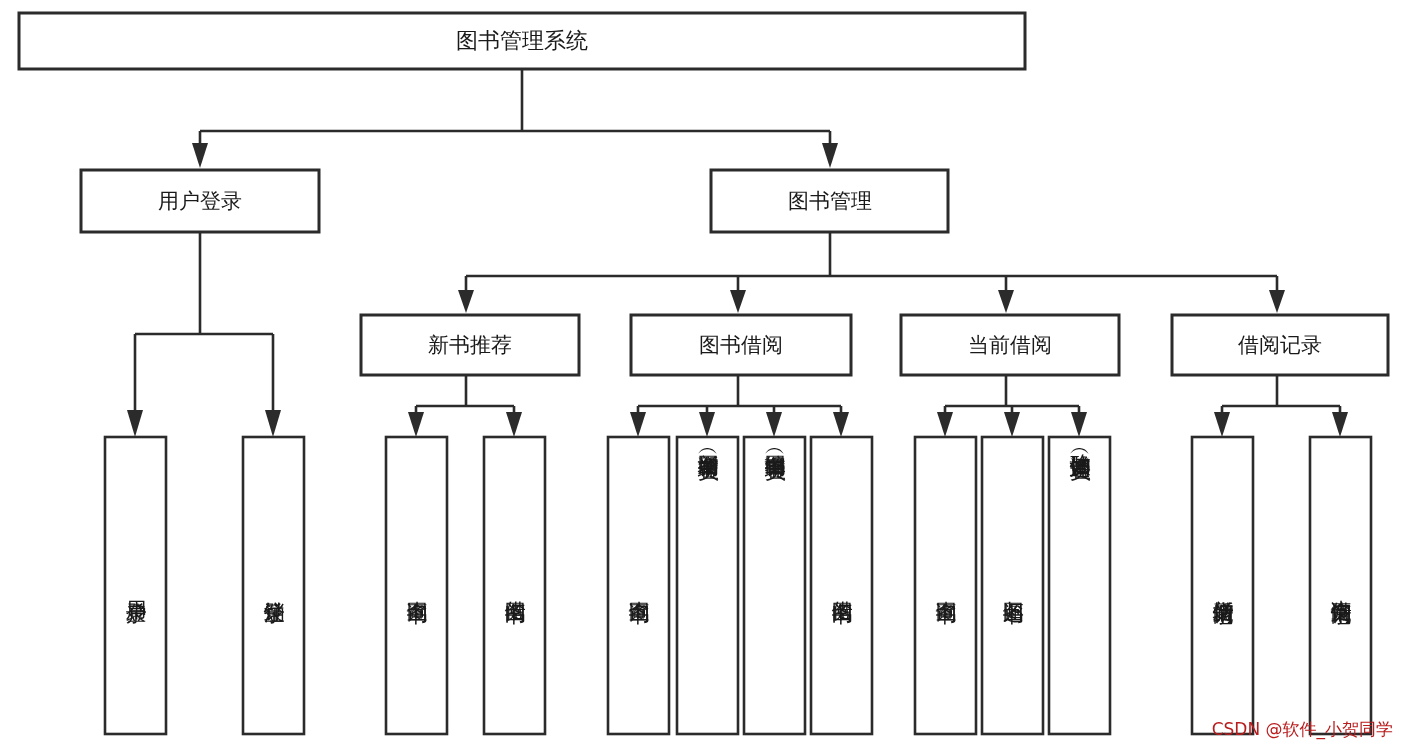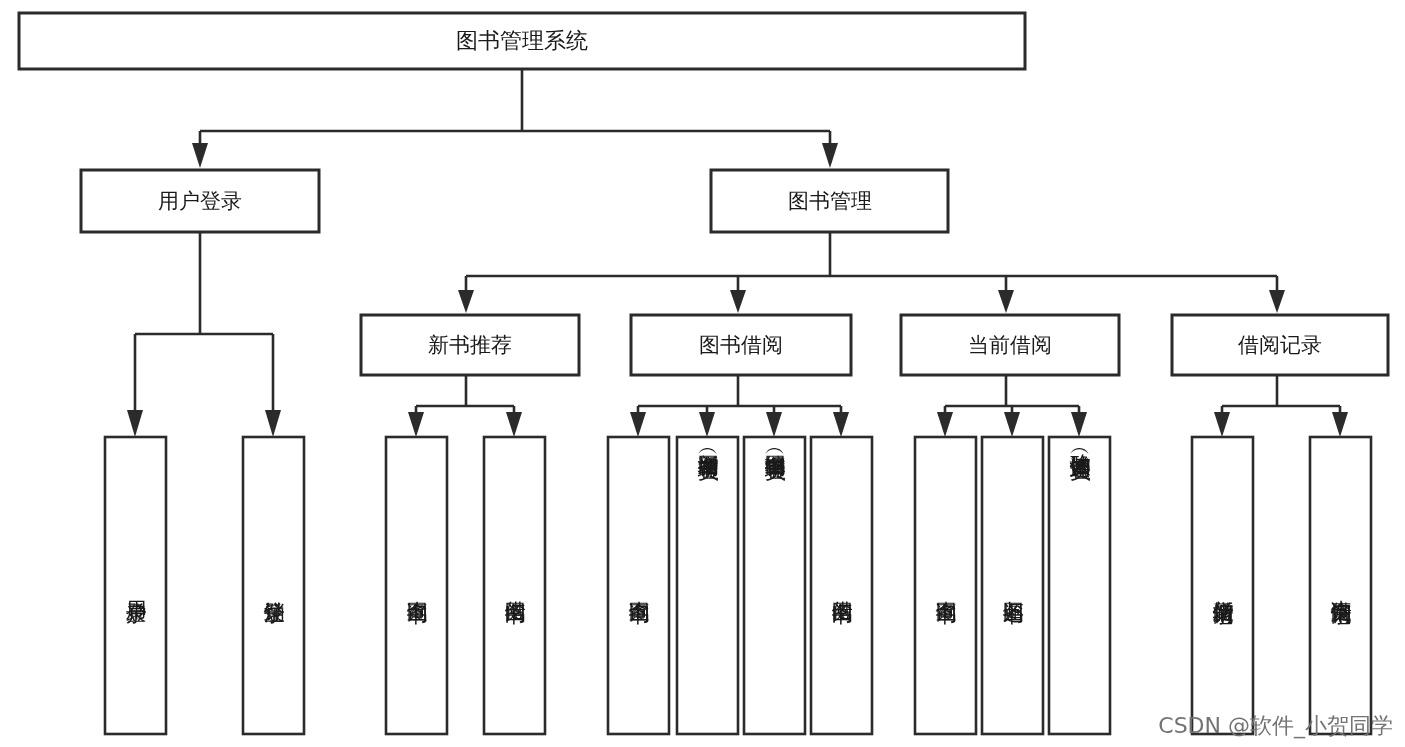--- a/index.html
+++ b/index.html
@@ -71,22 +71,22 @@
     color: #1a1a1a;
     letter-spacing: 1px;
     white-space: nowrap;
     text-align: center;
   }
   .watermark {
     position: absolute;
     right: 12px;
     bottom: 6px;
     font-family: "DejaVu Sans", "Liberation Sans", sans-serif;
-    font-size: 22px;
-    color: #737373;
+    font-size: 17px;
+    color: #b91c1c;
     white-space: nowrap;
     user-select: none;
   }
 </style>
 </head>
 <body>
 
 <div id="diagram-root">
 
   <svg class="tree" viewBox="0 0 1405 747">

